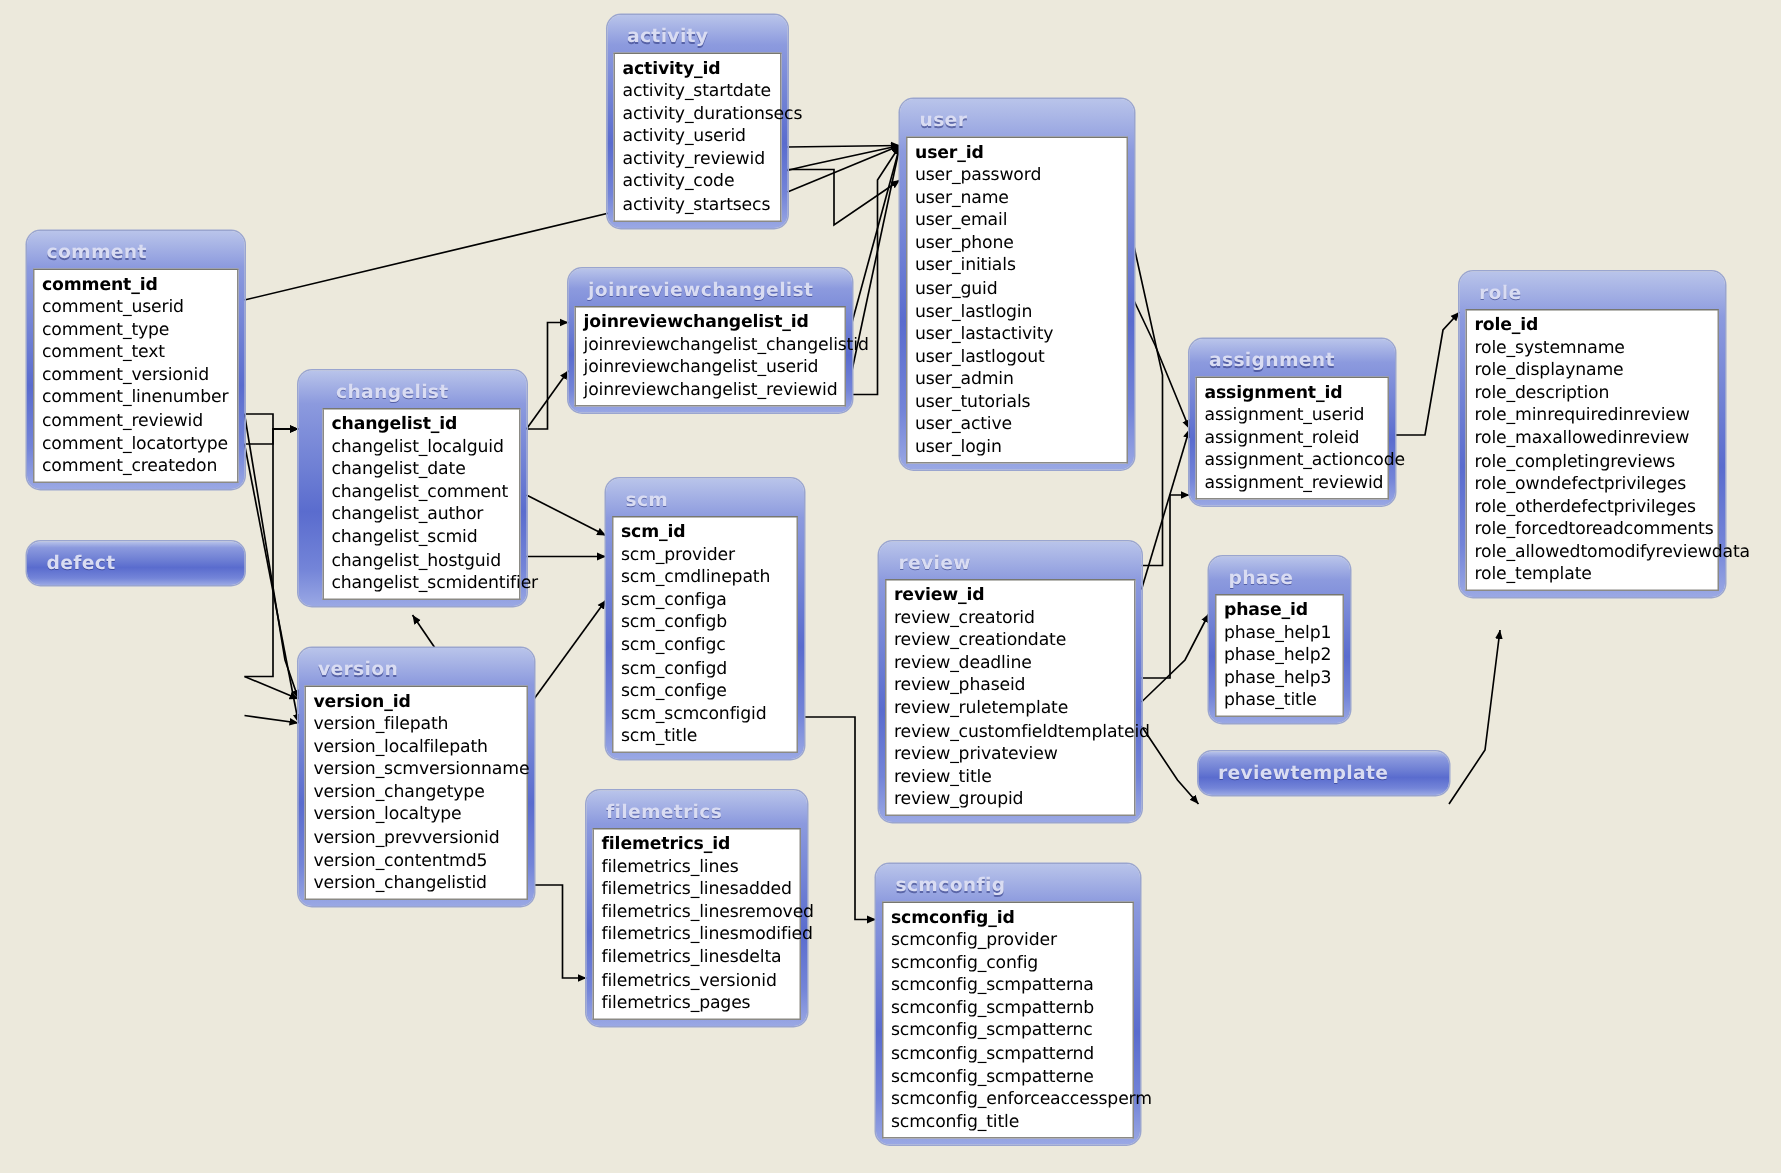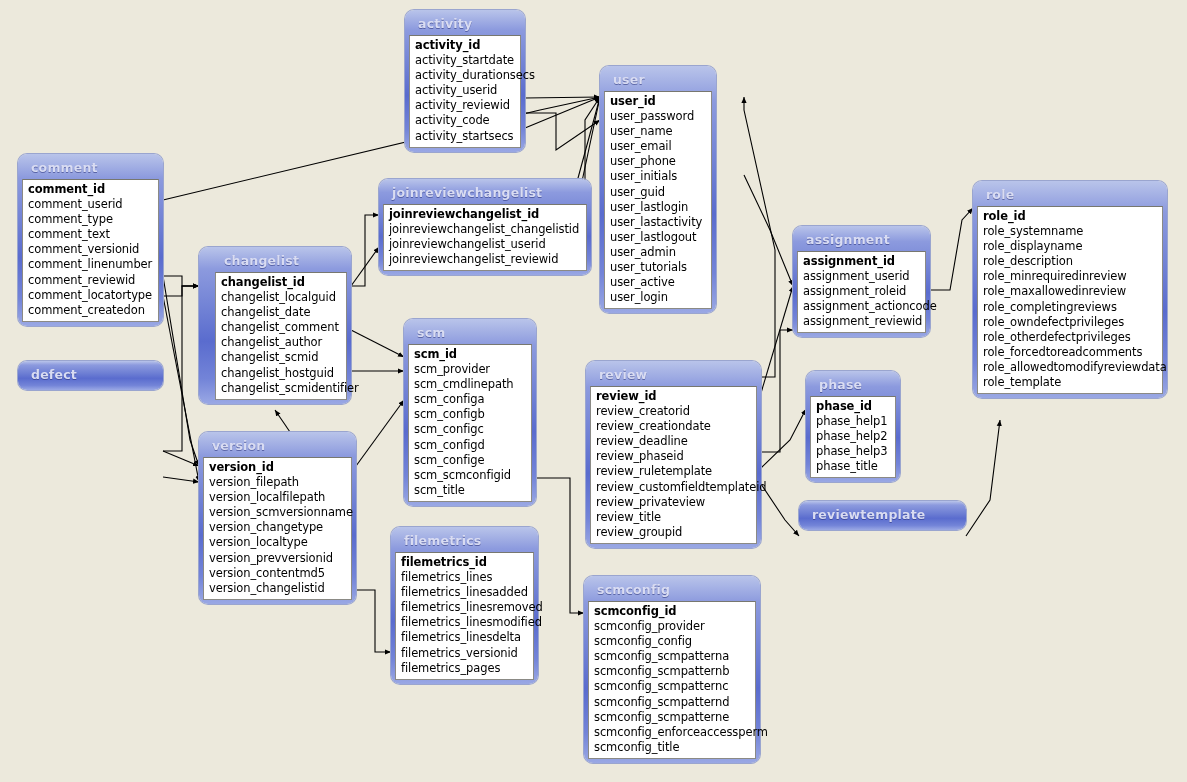--- a/index.html
+++ b/index.html
@@ -109,21 +109,21 @@
         <div class="fields">
           <div class="f pk">activity_id</div>
           <div class="f">activity_startdate</div>
           <div class="f">activity_durationsecs</div>
           <div class="f">activity_userid</div>
           <div class="f">activity_reviewid</div>
           <div class="f">activity_code</div>
           <div class="f">activity_startsecs</div>
         </div>
       </div>
-      <div class="entity" style="left: 600px; top: 66px; width: 116px;">
+      <div class="entity" style="left: 600px; top: 66px; width: 156px;">
         <div class="title">user</div>
         <div class="fields">
           <div class="f pk">user_id</div>
           <div class="f">user_password</div>
           <div class="f">user_name</div>
           <div class="f">user_email</div>
           <div class="f">user_phone</div>
           <div class="f">user_initials</div>
           <div class="f">user_guid</div>
           <div class="f">user_lastlogin</div>
@@ -145,21 +145,21 @@
           <div class="f">comment_versionid</div>
           <div class="f">comment_linenumber</div>
           <div class="f">comment_reviewid</div>
           <div class="f">comment_locatortype</div>
           <div class="f">comment_createdon</div>
         </div>
       </div>
       <div class="entity" style="left: 18px; top: 361px; width: 145px;">
         <div class="title">defect</div>
       </div>
-      <div class="entity" style="left: 379px; top: 179px; width: 212px;">
+      <div class="entity" style="left: 379px; top: 179px; width: 189px;">
         <div class="title">joinreviewchangelist</div>
         <div class="fields">
           <div class="f pk">joinreviewchangelist_id</div>
           <div class="f">joinreviewchangelist_changelistid</div>
           <div class="f">joinreviewchangelist_userid</div>
           <div class="f">joinreviewchangelist_reviewid</div>
         </div>
       </div>
       <div class="entity" style="left: 199px; top: 247px; width: 152px; padding-left: 16px;">
         <div class="title">changelist</div>
@@ -262,21 +262,21 @@
           <div class="f pk">phase_id</div>
           <div class="f">phase_help1</div>
           <div class="f">phase_help2</div>
           <div class="f">phase_help3</div>
           <div class="f">phase_title</div>
         </div>
       </div>
       <div class="entity" style="left: 799px; top: 501px; width: 167px;">
         <div class="title">reviewtemplate</div>
       </div>
-      <div class="entity" style="left: 973px; top: 181px; width: 194px;">
+      <div class="entity" style="left: 973px; top: 181px; width: 177px;">
         <div class="title">role</div>
         <div class="fields">
           <div class="f pk">role_id</div>
           <div class="f">role_systemname</div>
           <div class="f">role_displayname</div>
           <div class="f">role_description</div>
           <div class="f">role_minrequiredinreview</div>
           <div class="f">role_maxallowedinreview</div>
           <div class="f">role_completingreviews</div>
           <div class="f">role_owndefectprivileges</div>

